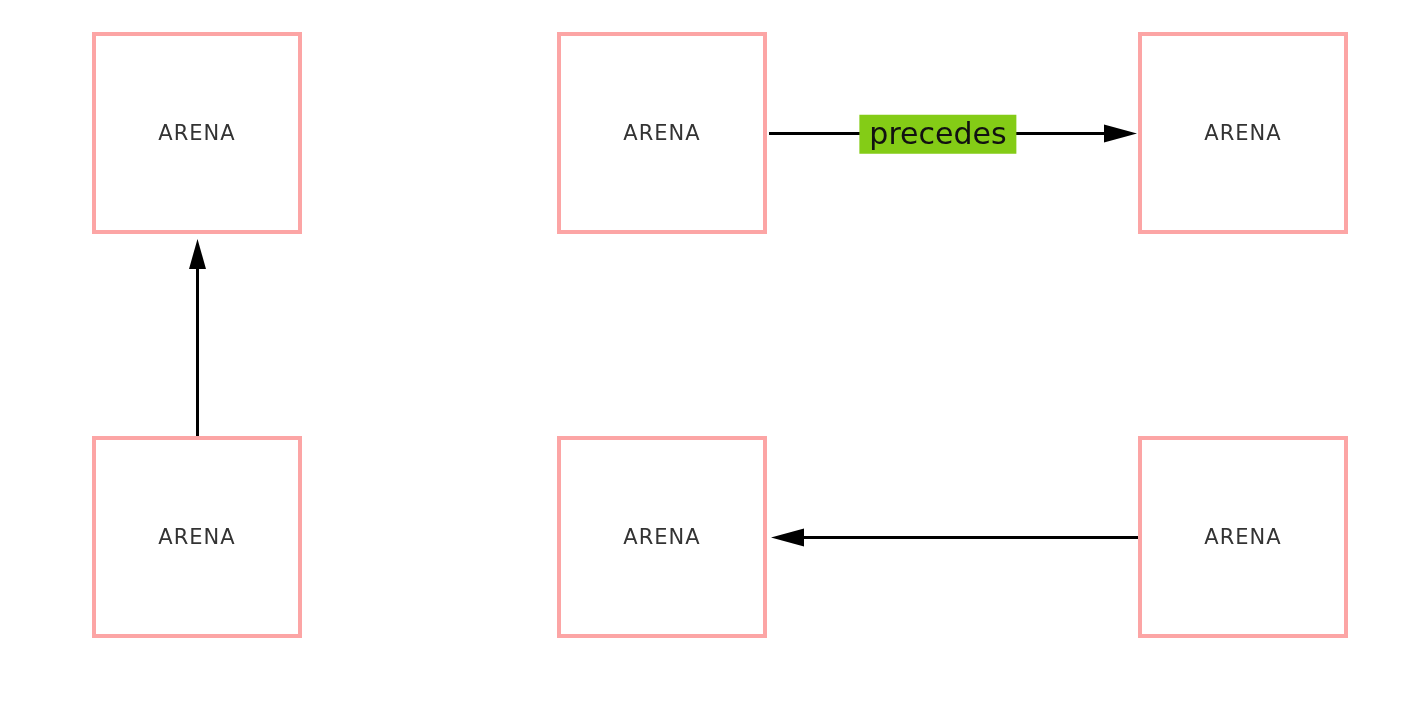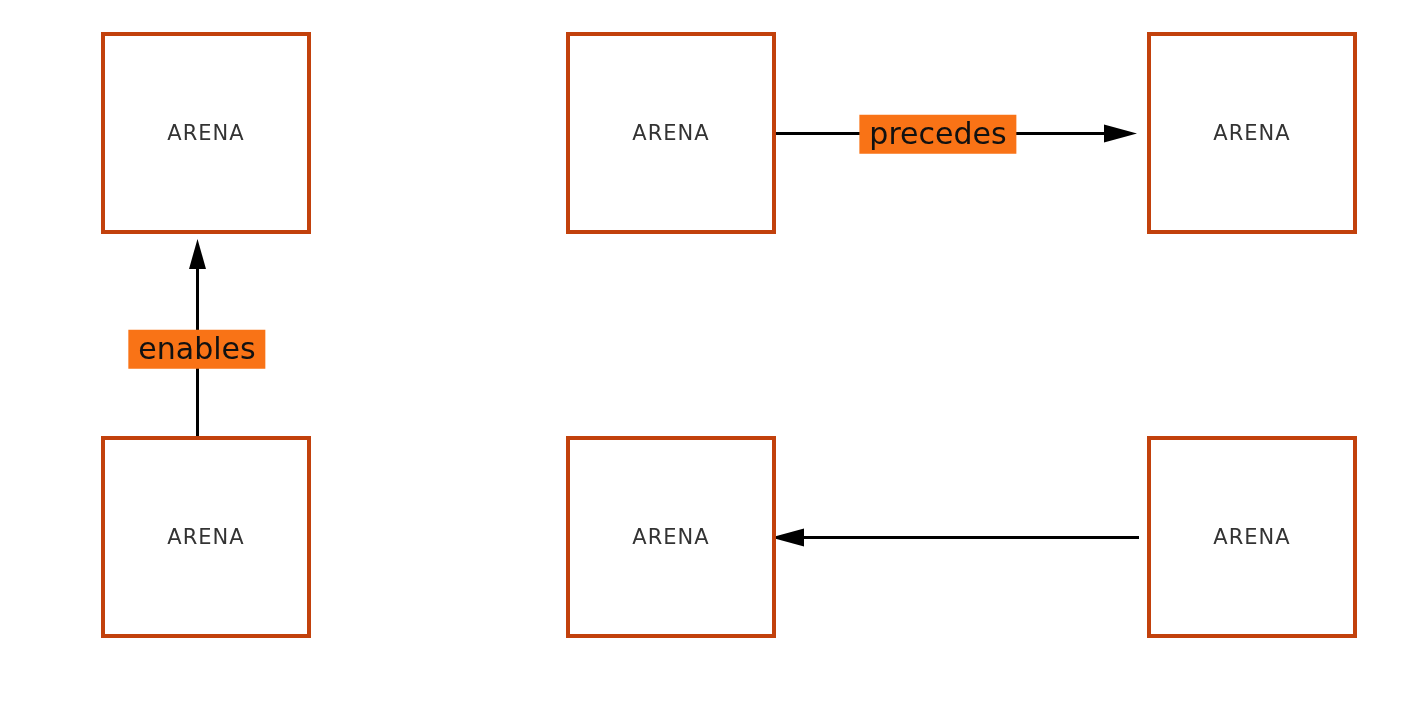--- a/index.html
+++ b/index.html
@@ -30,42 +30,41 @@
   }
   .arrowhead {
     fill: #000000;
     stroke: none;
   }
   .node {
     position: absolute;
     width: 210px;
     height: 202px;
     box-sizing: border-box;
-    border: 4px solid #c2410c;
+    border: 4px solid #fca5a5;
     background: #ffffff;
     display: flex;
     align-items: center;
     justify-content: center;
-    margin-left: 9px;
   }
   .node-label {
     font-size: 21px;
     letter-spacing: 1px;
     color: #333333;
   }
   .node-top-left     { left: 92px;   top: 32px; }
   .node-bottom-left  { left: 92px;   top: 436px; }
   .node-top-middle   { left: 557px;  top: 32px; }
   .node-top-right    { left: 1138px; top: 32px; }
   .node-bottom-middle{ left: 557px;  top: 436px; }
   .node-bottom-right { left: 1138px; top: 436px; }
   .edge-label {
     position: absolute;
     transform: translate(-50%, -50%);
-    background: #f97316;
+    background: #84cc16;
     color: #111111;
     font-size: 30px;
     line-height: 1.15;
     padding: 2px 10px;
     white-space: nowrap;
   }
   .edge-label-enables  { left: 197px; top: 349px; }
   .edge-label-precedes { left: 938px; top: 134px; }
   .edge-label-follows  { left: 963px; top: 538px; }
 </style>
@@ -103,18 +102,17 @@
   </div>
 
   <div class="node node-bottom-middle">
     <span class="node-label">ARENA</span>
   </div>
 
   <div class="node node-bottom-right">
     <span class="node-label">ARENA</span>
   </div>
 
-  <div class="edge-label edge-label-enables">enables</div>
 
   <div class="edge-label edge-label-precedes">precedes</div>
 
 
 </div>
 
 </body></html>

